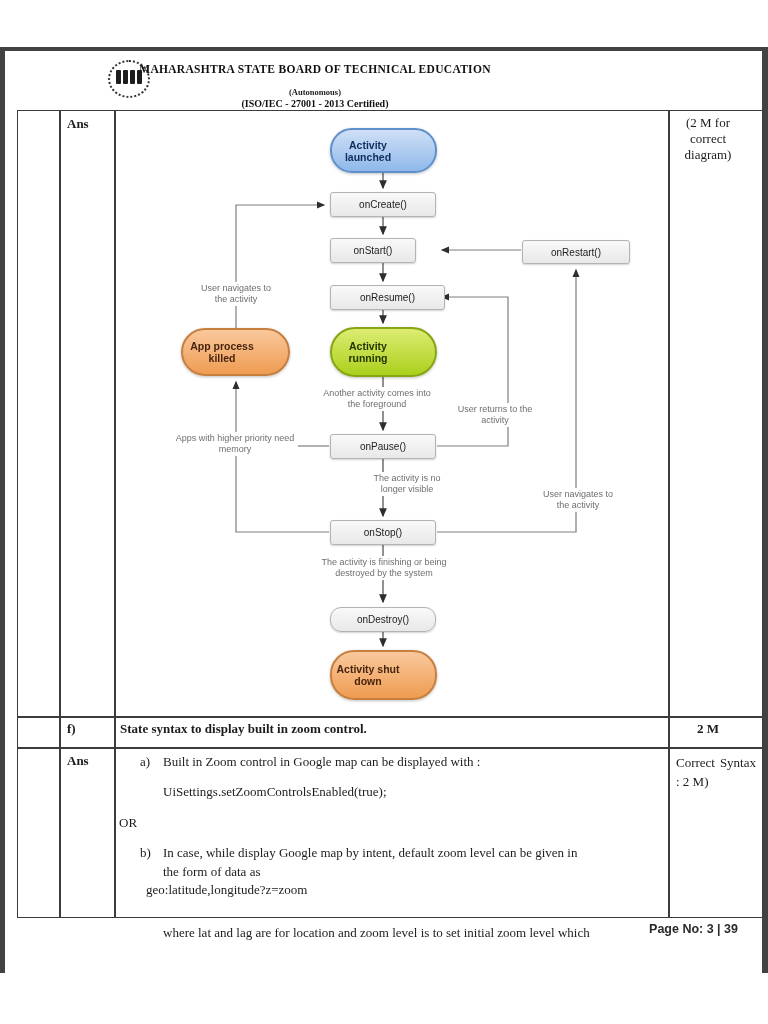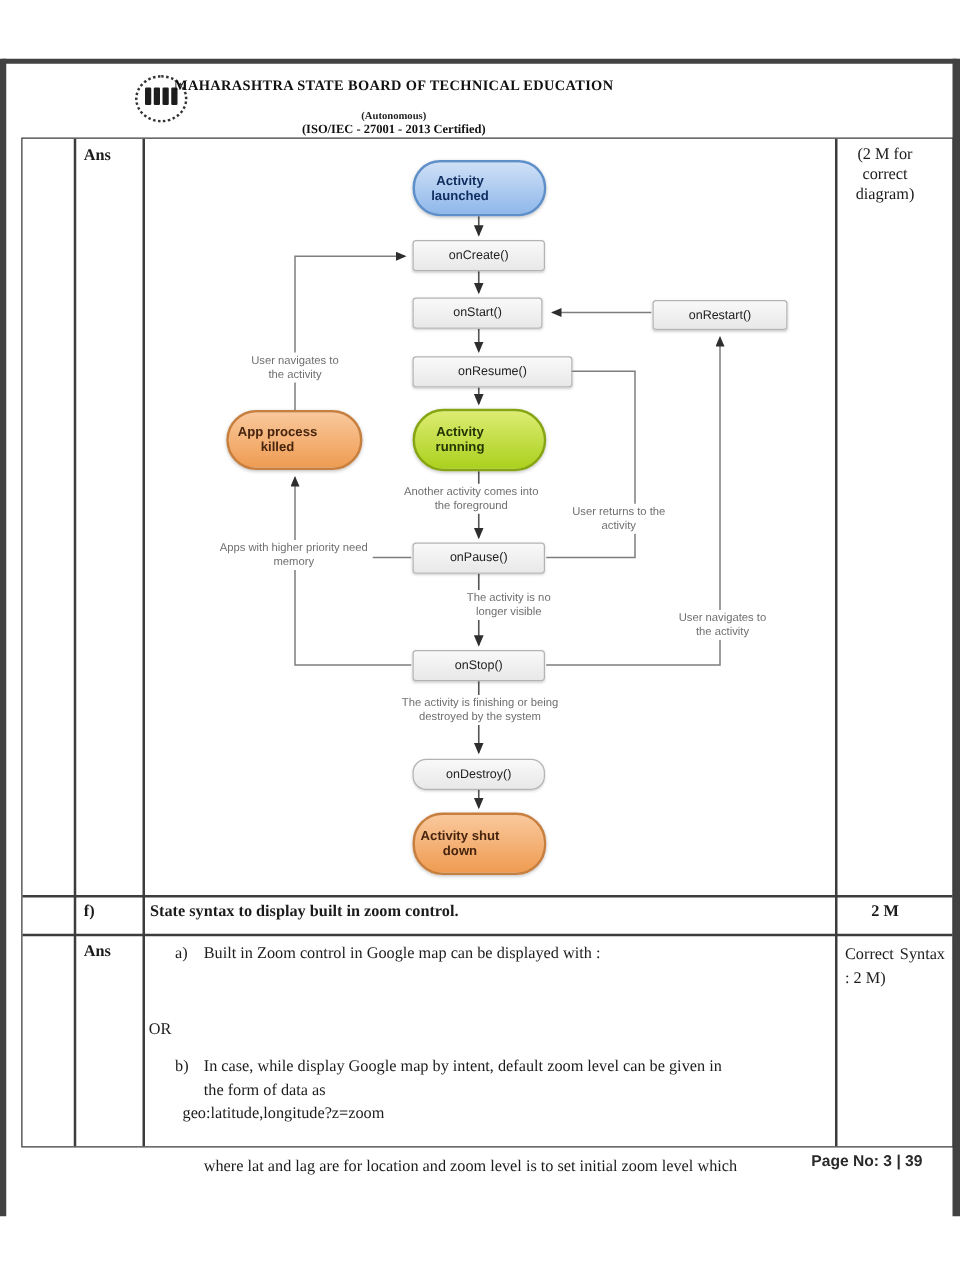--- a/index.html
+++ b/index.html
@@ -124,23 +124,23 @@
   <div class="dlabel" style="left:455px;top:403px;width:80px;">User returns to the activity</div>
   <div class="dlabel" style="left:172px;top:432px;width:126px;">Apps with higher priority need memory</div>
   <div class="dlabel" style="left:343px;top:472px;width:80px;margin-left:24px;">The activity is no longer visible</div>
   <div class="dlabel" style="left:538px;top:488px;width:80px;">User navigates to the activity</div>
   <div class="dlabel" style="left:306px;top:556px;width:156px;">The activity is finishing or being destroyed by the system</div>
 
   <div class="pill pill-blue" style="left:330px;top:128px;width:107px;height:45px;">
     <div class="pill-inner">Activity launched</div>
   </div>
   <div class="dbox" style="left:330px;top:192px;width:106px;height:25px;">onCreate()</div>
-  <div class="dbox" style="left:330px;top:238px;width:104px;height:25px;">onStart()</div>
+  <div class="dbox" style="left:330px;top:238px;width:86px;height:25px;">onStart()</div>
   <div class="dbox" style="left:522px;top:240px;width:108px;height:24px;">onRestart()</div>
-  <div class="dbox" style="left:330px;top:285px;width:128px;height:25px;">onResume()</div>
+  <div class="dbox" style="left:330px;top:285px;width:115px;height:25px;">onResume()</div>
   <div class="pill pill-green" style="left:330px;top:327px;width:107px;height:50px;">
     <div class="pill-inner">Activity running</div>
   </div>
   <div class="pill pill-orange" style="left:181px;top:328px;width:109px;height:48px;">
     <div class="pill-inner" style="width:78px;">App process killed</div>
   </div>
   <div class="dbox" style="left:330px;top:434px;width:106px;height:25px;">onPause()</div>
   <div class="dbox" style="left:330px;top:520px;width:106px;height:25px;">onStop()</div>
   <div class="dbox" style="left:330px;top:607px;width:106px;height:25px;border-radius:11px;">onDestroy()</div>
   <div class="pill pill-orange" style="left:330px;top:650px;width:107px;height:50px;">
@@ -148,20 +148,21 @@
   </div>
 
   <div class="cell-text bold" style="left:67px;top:721px;">f)</div>
   <div class="cell-text bold nowrap" style="left:120px;top:721px;">State syntax to display built in zoom control.</div>
   <div class="cell-text bold marks-center" style="left:676px;top:721px;width:64px;">2 M</div>
 
   <div class="cell-text bold" style="left:67px;top:753px;">Ans</div>
 
   <div class="cell-text nowrap" style="left:140px;top:754px;">a)</div>
   <div class="cell-text nowrap" style="left:163px;top:754px;">Built in Zoom control in Google map can be displayed with :</div>
+  <div class="cell-text nowrap" style="left:163px;top:784px;">UiSettings.setZoomControlsEnabled(true);</div>
   <div class="cell-text nowrap" style="left:119px;top:815px;">OR</div>
   <div class="cell-text nowrap" style="left:140px;top:845px;">b)</div>
   <div class="cell-text nowrap" style="left:163px;top:845px;">In case, while display Google map by intent, default zoom level can be given in</div>
   <div class="cell-text nowrap" style="left:163px;top:864px;">the form of data as</div>
   <div class="cell-text nowrap" style="left:146px;top:882px;">geo:latitude,longitude?z=zoom</div>
   <div class="cell-text nowrap" style="left:163px;top:900px;margin-top:25px;">where lat and lag are for location and zoom level is to set initial zoom level which</div>
 
   <div class="cell-text just" style="left:676px;top:753px;width:80px;line-height:19px;">Correct Syntax : 2 M)</div>
 
   <div class="footer">Page No: 3 | 39</div>

